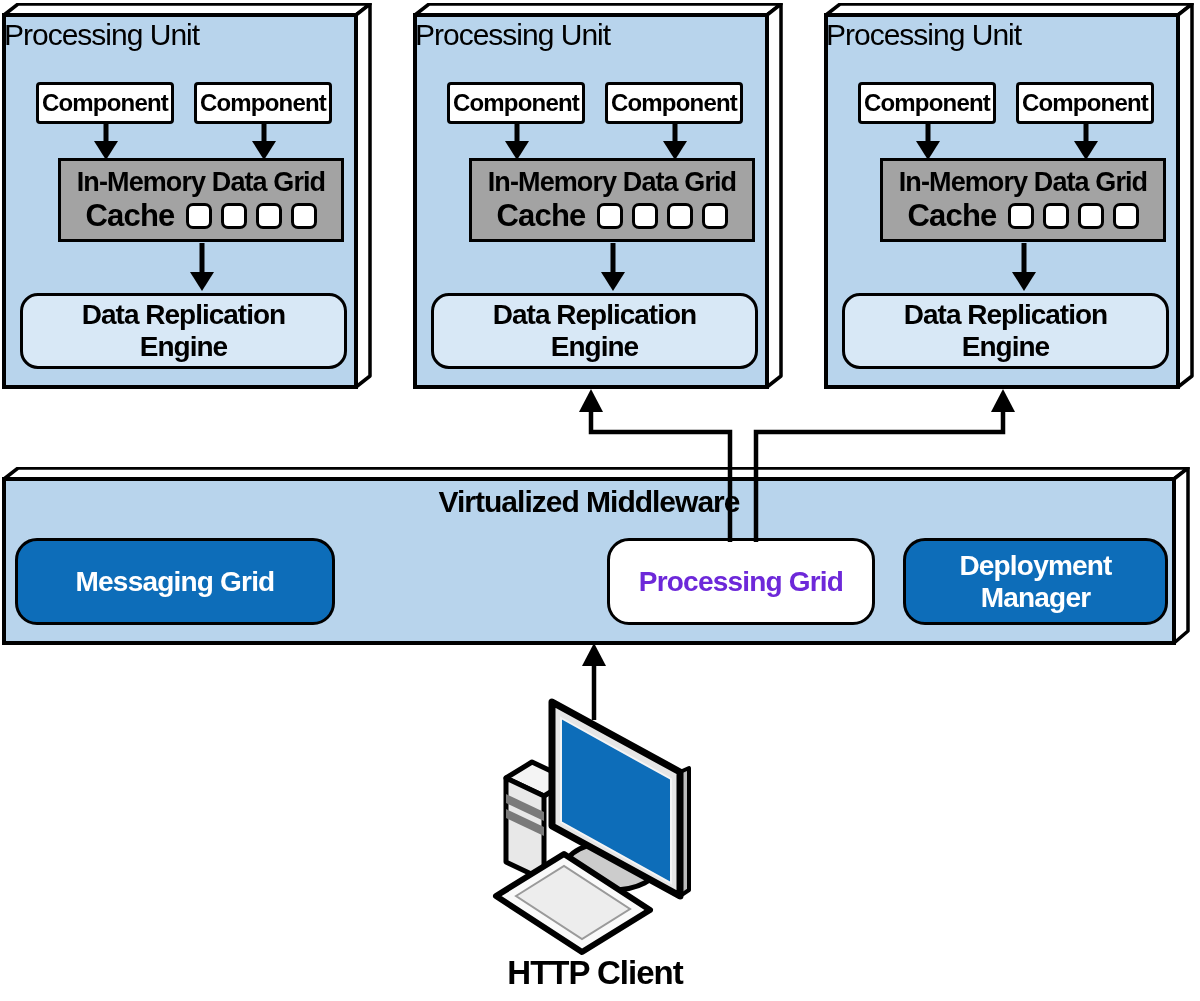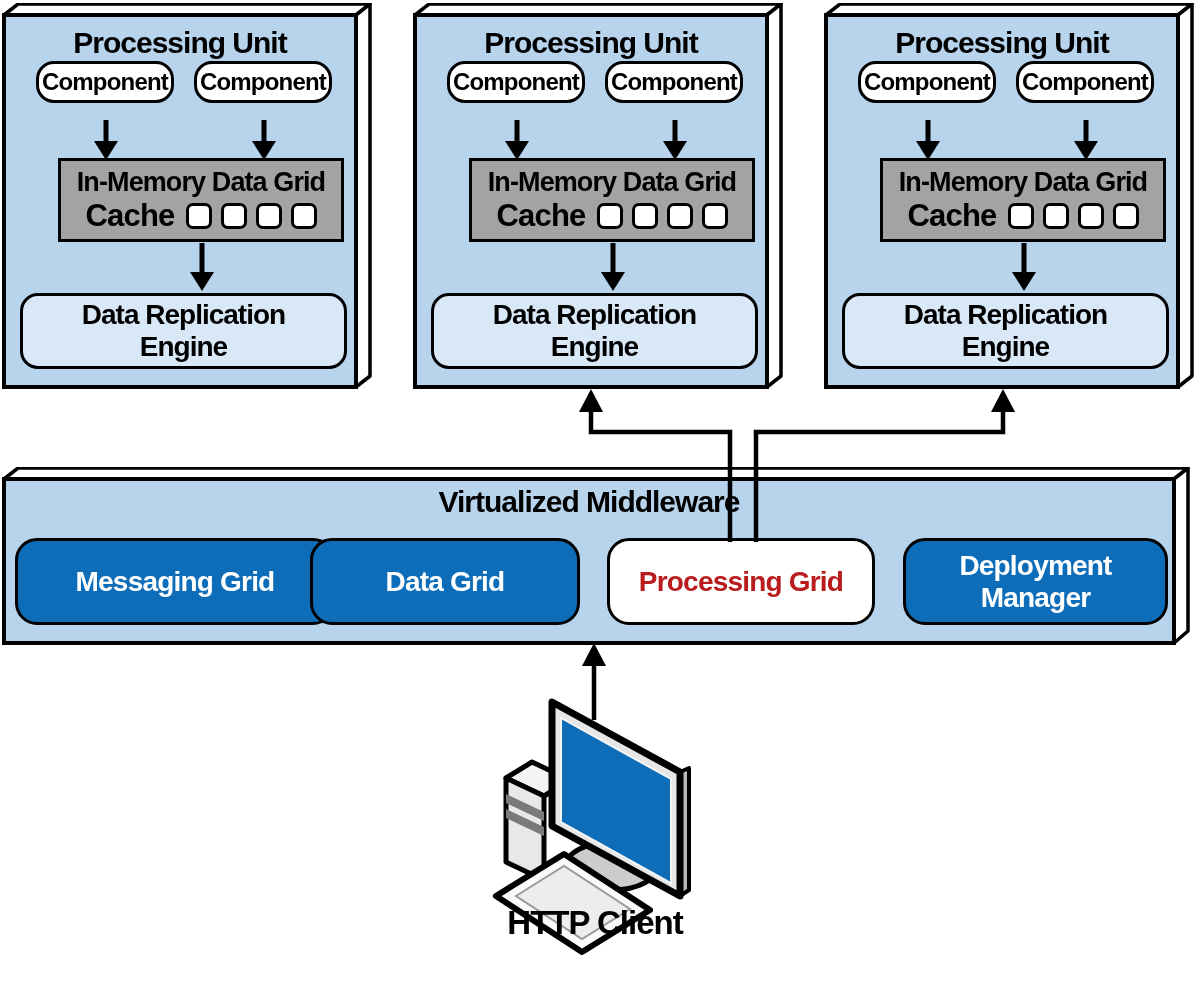--- a/index.html
+++ b/index.html
@@ -6,26 +6,26 @@
   #canvas{
     position:relative;width:1200px;height:1001px;background:#fff;overflow:hidden;
     font-family:"Liberation Sans",sans-serif;color:#000;
   }
   svg{display:block;}
   
   .unit{position:absolute;width:370px;height:388px;top:3px;}
   .slab-svg{position:absolute;left:0;top:0;}
   
   .unit-title{
-    position:absolute;left:2px;top:23px;width:352px;text-align:center;
-    font-size:30px;font-weight:bold;letter-spacing:-1px;
+    position:absolute;left:2px;top:15px;width:352px;
+    font-size:30px;font-weight:normal;letter-spacing:-1px;
   }
   .component{
-    position:absolute;top:58px;width:138px;height:42px;box-sizing:border-box;
-    background:#fff;border:3.5px solid #000;border-radius:18px;
+    position:absolute;top:79px;width:138px;height:42px;box-sizing:border-box;
+    background:#fff;border:3.5px solid #000;border-radius:4px;
     display:flex;align-items:center;justify-content:center;
     font-size:24px;font-weight:bold;letter-spacing:-0.8px;white-space:nowrap;
   }
   .comp-left{left:34px;}
   .comp-right{left:192px;}
   .imdg{
     position:absolute;left:56px;top:155px;width:286px;height:84px;box-sizing:border-box;
     background:#a3a3a3;border:3.5px solid #000;
     display:flex;flex-direction:column;align-items:center;justify-content:center;gap:1px;
   }
@@ -45,25 +45,25 @@
     position:absolute;left:2px;top:18px;width:1170px;text-align:center;
     font-size:30px;font-weight:bold;letter-spacing:-1px;
   }
   .service{
     position:absolute;top:71px;height:87px;box-sizing:border-box;
     border:3.5px solid #000;border-radius:22px;
     display:flex;align-items:center;justify-content:center;text-align:center;
     font-size:28px;font-weight:bold;letter-spacing:-0.8px;line-height:32px;padding:0 10px;
   }
   .service-blue{background:#0d6db9;color:#fff;}
-  .service-white{background:#fff;color:#b91c1c;}
+  .service-white{background:#fff;color:#6d28d9;}
   
   #client-art{position:absolute;left:440px;top:690px;width:310px;height:266px;}
   #client-label{
-    position:absolute;left:420px;top:904px;width:350px;text-align:center;
+    position:absolute;left:420px;top:954px;width:350px;text-align:center;
     font-size:33px;font-weight:bold;letter-spacing:-1px;
   }
   
   #connectors{position:absolute;left:0;top:0;z-index:5;pointer-events:none;}
 </style>
 </head>
 <body>
 
 <div id="canvas">
 
@@ -170,21 +170,20 @@
   </div>
 
   <div id="middleware">
     <svg class="slab-svg" width="1190" height="180" viewBox="0 0 1190 180">
       <polygon points="2,12 16,1 1186,1 1172,12" fill="#ffffff" stroke="#000" stroke-width="3.5" stroke-linejoin="round"></polygon>
       <polygon points="1172,12 1186,1 1186,164 1172,176" fill="#ffffff" stroke="#000" stroke-width="3.5" stroke-linejoin="round"></polygon>
       <rect x="2" y="12" width="1170" height="164" fill="#b8d4ec" stroke="#000" stroke-width="4"></rect>
     </svg>
     <div class="mw-title">Virtualized Middleware</div>
     <div class="service service-blue" style="left:13px;width:320px;">Messaging Grid</div>
-    <div class="service service-blue" style="left:308px;width:270px;">Data Grid</div>
     <div class="service service-white" style="left:605px;width:268px;">Processing Grid</div>
     <div class="service service-blue" style="left:901px;width:265px;">Deployment Manager</div>
   </div>
 
   <svg id="client-art" width="310" height="266" viewBox="0 0 310 266">
 
     <polygon points="66,88 92,72 130,90 104,106" fill="#f4f4f4" stroke="#000" stroke-width="5" stroke-linejoin="round"></polygon>
     <polygon points="66,88 104,106 104,190 66,172" fill="#e8e8e8" stroke="#000" stroke-width="5" stroke-linejoin="round"></polygon>
     <polygon points="66,104 104,122 104,131 66,113" fill="#7a7a7a"></polygon>
     <polygon points="66,119 104,137 104,146 66,128" fill="#7a7a7a"></polygon>

